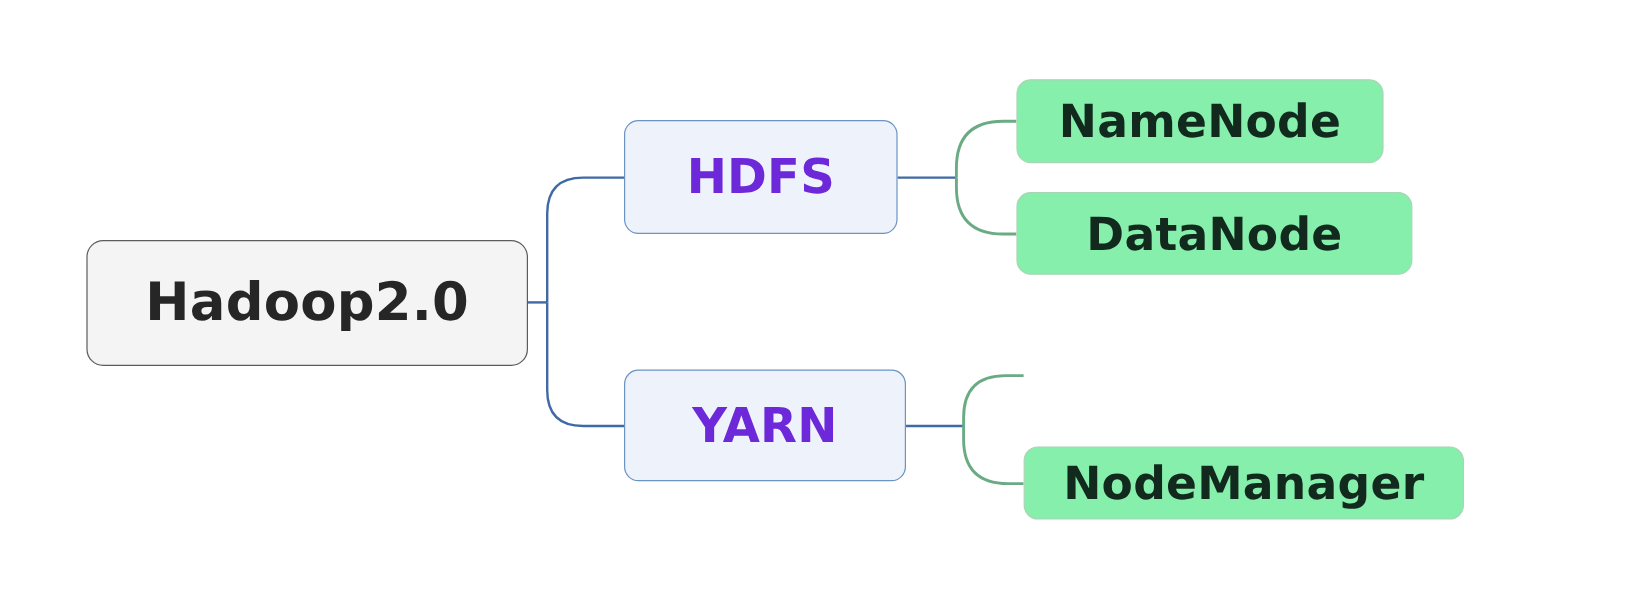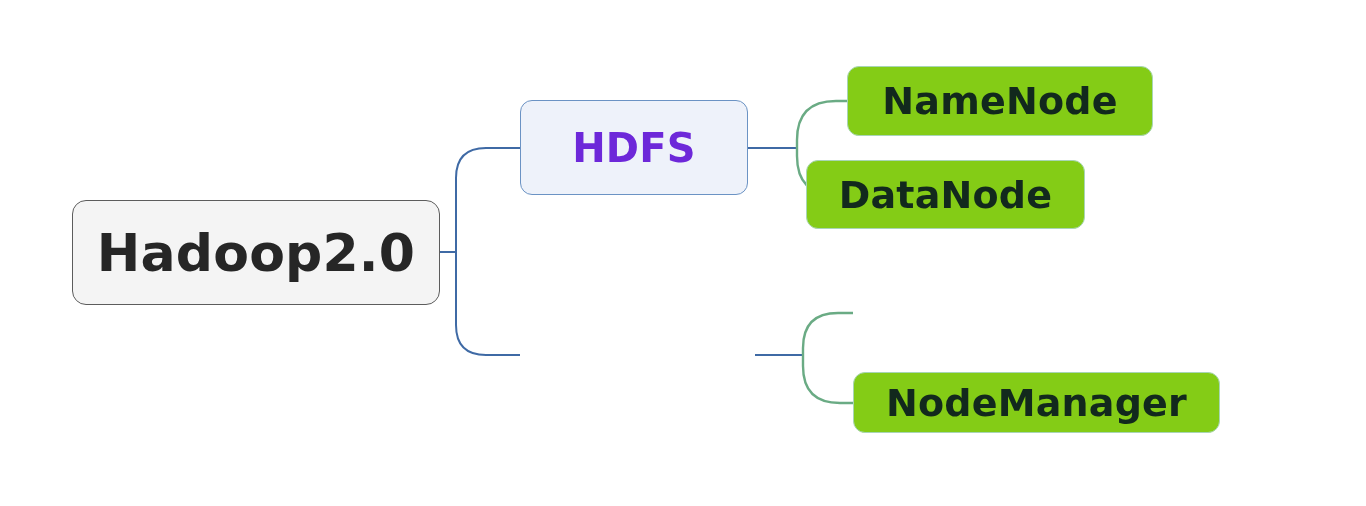--- a/index.html
+++ b/index.html
@@ -46,21 +46,21 @@
     left: 72px;
     top: 200px;
     width: 368px;
     height: 105px;
     background: #f4f4f4;
     border: 1.6px solid #5c5c5c;
     border-radius: 14px;
   }
   .node-root .node-label {
     color: #262626;
-    font-size: 52px;
+    font-size: 44px;
   }
 
   
   .node-branch {
     background: #eef2fa;
     border: 1.6px solid #6b93c4;
   }
   .node-branch .node-label {
     color: #6d28d9;
     font-size: 40px;
@@ -73,38 +73,38 @@
   }
   .node-yarn {
     left: 520px;
     top: 308px;
     width: 235px;
     height: 93px;
   }
 
   
   .node-leaf {
-    background: #84cc16;
+    background: #86efac;
     border: 1.6px solid #a8d5b5;
     text-align: right;
   }
   .node-leaf .node-label {
     color: #12291d;
     font-size: 38px;
   }
   .node-namenode {
     left: 847px;
     top: 66px;
     width: 306px;
     height: 70px;
   }
   .node-datanode {
-    left: 806px;
+    left: 847px;
     top: 160px;
-    width: 279px;
+    width: 330px;
     height: 69px;
   }
   .node-resourcemanager {
     left: 853px;
     top: 279px;
     width: 443px;
     height: 70px;
   }
   .node-nodemanager {
     left: 853px;
@@ -140,20 +140,23 @@
   </svg>
 
   <div class="node node-root">
     <span class="node-label">Hadoop2.0</span>
   </div>
 
   <div class="node node-branch node-hdfs">
     <span class="node-label">HDFS</span>
   </div>
 
+  <div class="node node-branch node-yarn">
+    <span class="node-label">YARN</span>
+  </div>
 
   <div class="node node-leaf node-namenode">
     <span class="node-label">NameNode</span>
   </div>
 
   <div class="node node-leaf node-datanode">
     <span class="node-label">DataNode</span>
   </div>
 
 

